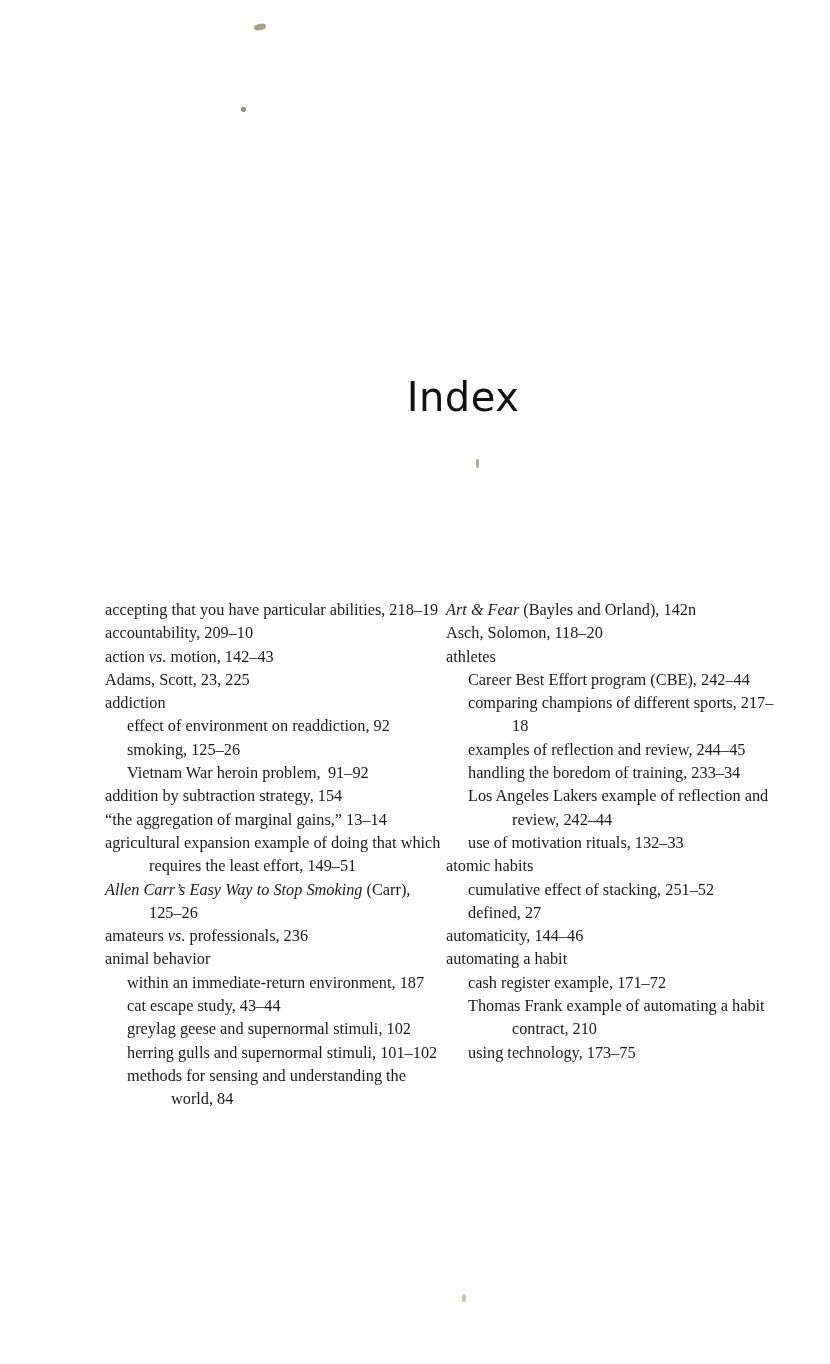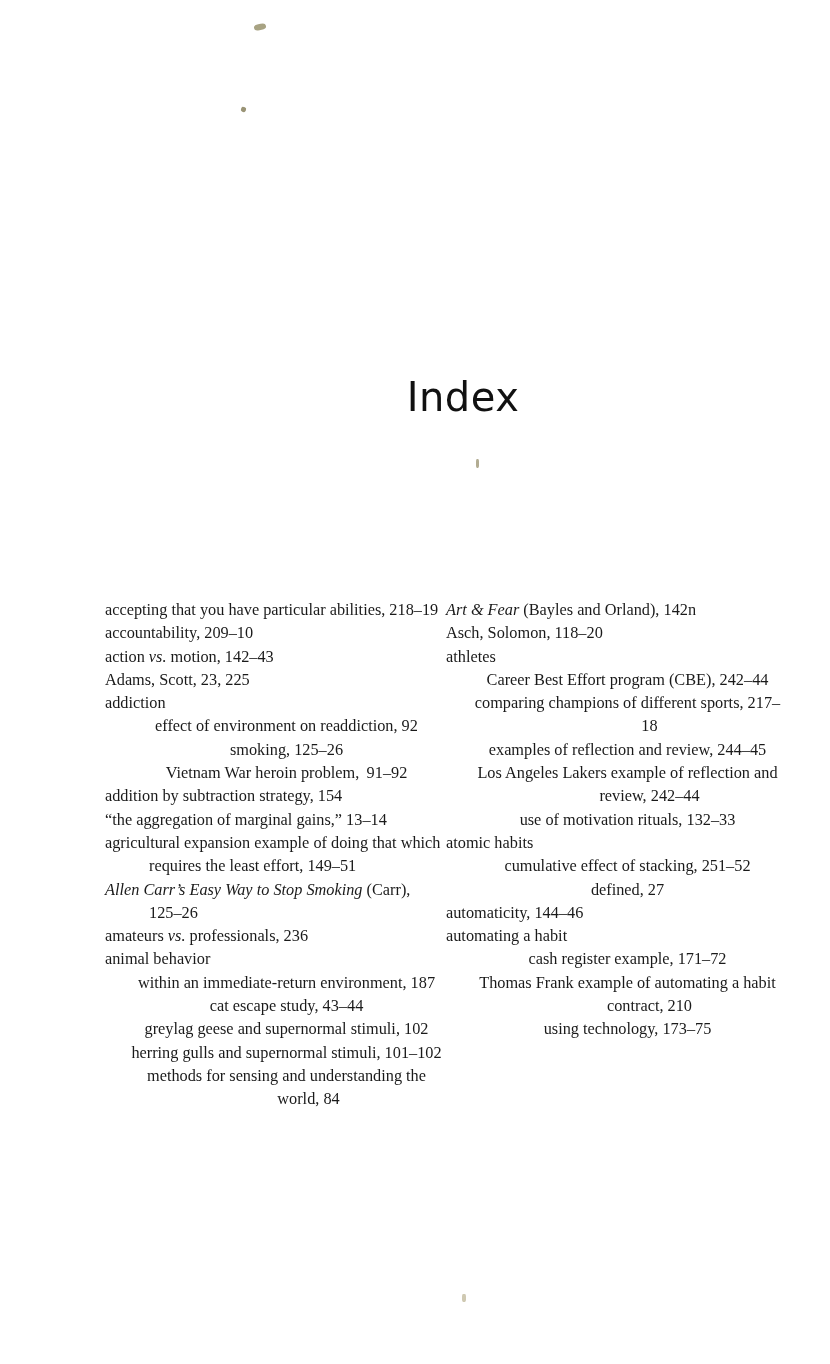--- a/index.html
+++ b/index.html
@@ -92,21 +92,20 @@
   }
   
   .entry.main {
     padding-left: 44px;
     text-indent: -44px;
   }
   
   .entry.sub {
     padding-left: 66px;
     text-indent: -44px;
-    text-align: center;
   }
   .entry i, .entry em {
     font-style: italic;
   }
   [data-name="column-left"] .entry,
   [data-name="column-right"] .entry {
     white-space: normal;
   }
 </style>
 </head>
@@ -143,20 +142,21 @@
         <p class="entry sub" data-name="index-subentry">herring gulls and supernormal stimuli, 101–102</p>
         <p class="entry sub" data-name="index-subentry">methods for sensing and understanding the world, 84</p>
       </div>
     <div class="column" data-name="column-right">
         <p class="entry main" data-name="index-entry"><i>Art &amp; Fear</i> (Bayles and Orland), 142n</p>
         <p class="entry main" data-name="index-entry">Asch, Solomon, 118–20</p>
         <p class="entry main" data-name="index-entry">athletes</p>
         <p class="entry sub" data-name="index-subentry">Career Best Effort program (CBE), 242–44</p>
         <p class="entry sub" data-name="index-subentry">comparing champions of different sports, 217–18</p>
         <p class="entry sub" data-name="index-subentry">examples of reflection and review, 244–45</p>
+        <p class="entry sub" data-name="index-subentry">handling the boredom of training, 233–34</p>
         <p class="entry sub" data-name="index-subentry">Los Angeles Lakers example of reflection and review, 242–44</p>
         <p class="entry sub" data-name="index-subentry">use of motivation rituals, 132–33</p>
         <p class="entry main" data-name="index-entry">atomic habits</p>
         <p class="entry sub" data-name="index-subentry">cumulative effect of stacking, 251–52</p>
         <p class="entry sub" data-name="index-subentry">defined, 27</p>
         <p class="entry main" data-name="index-entry">automaticity, 144–46</p>
         <p class="entry main" data-name="index-entry">automating a habit</p>
         <p class="entry sub" data-name="index-subentry">cash register example, 171–72</p>
         <p class="entry sub" data-name="index-subentry">Thomas Frank example of automating a habit contract, 210</p>
         <p class="entry sub" data-name="index-subentry">using technology, 173–75</p>

